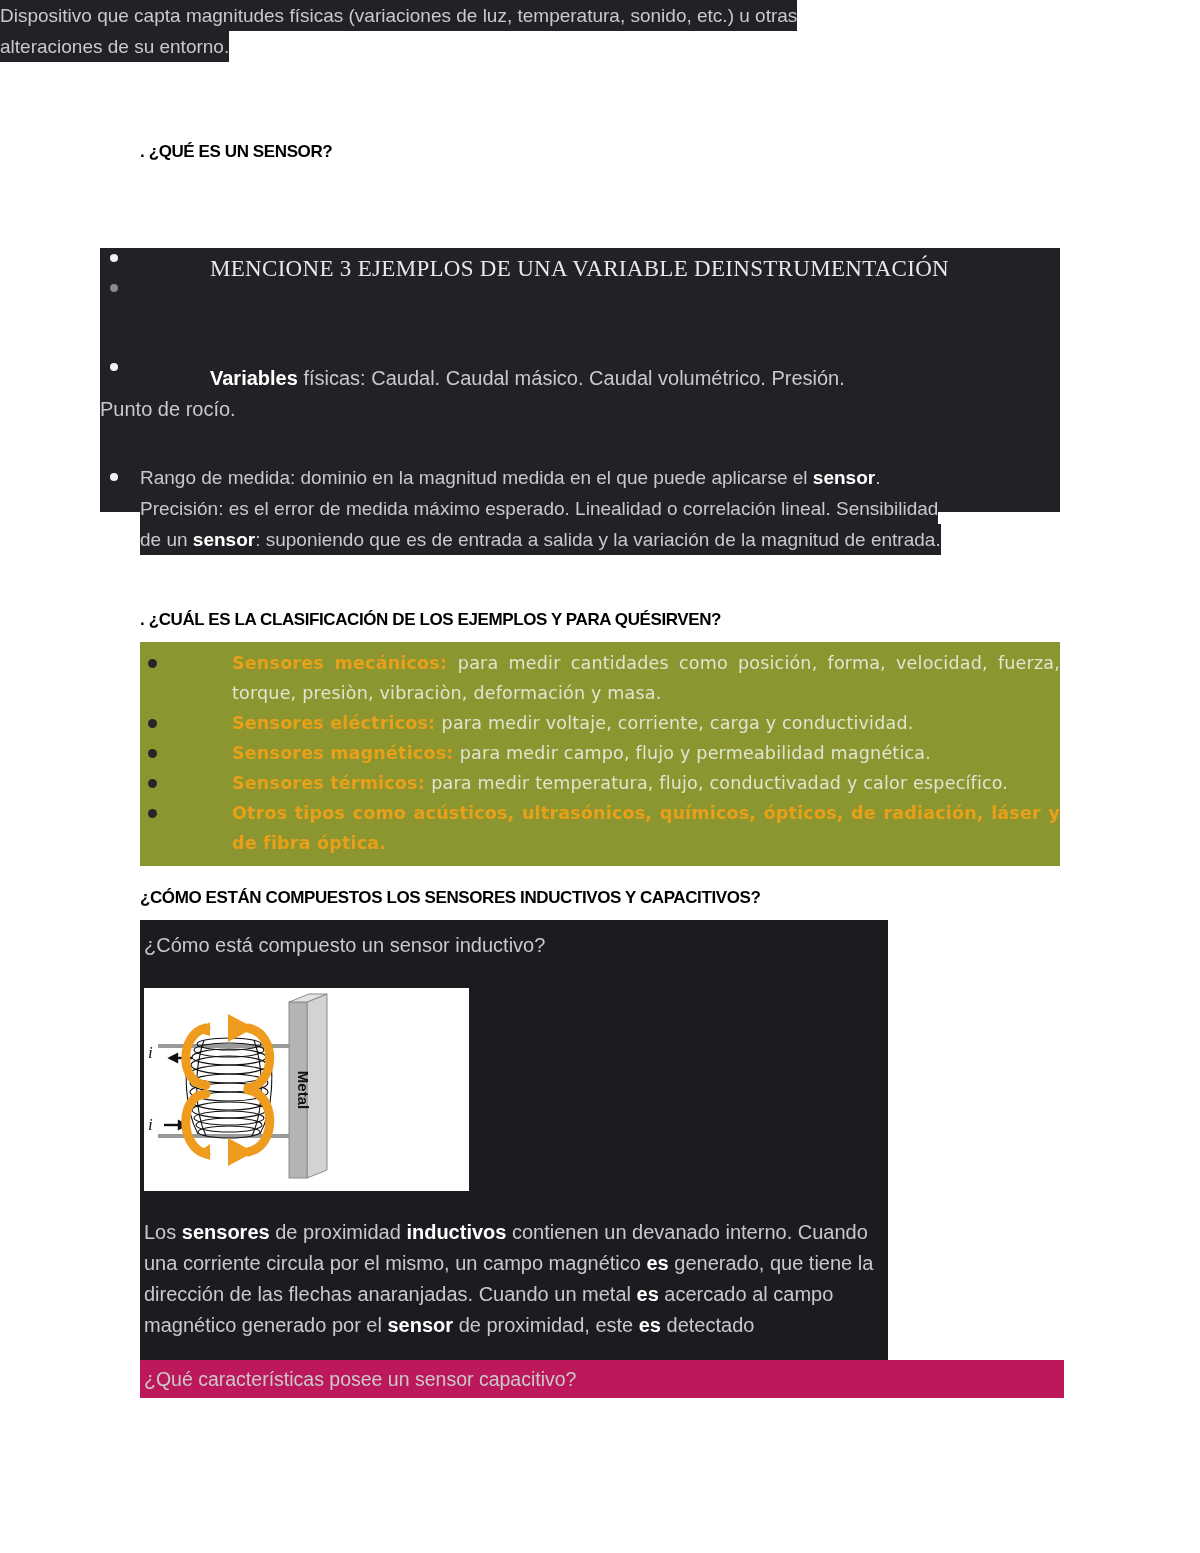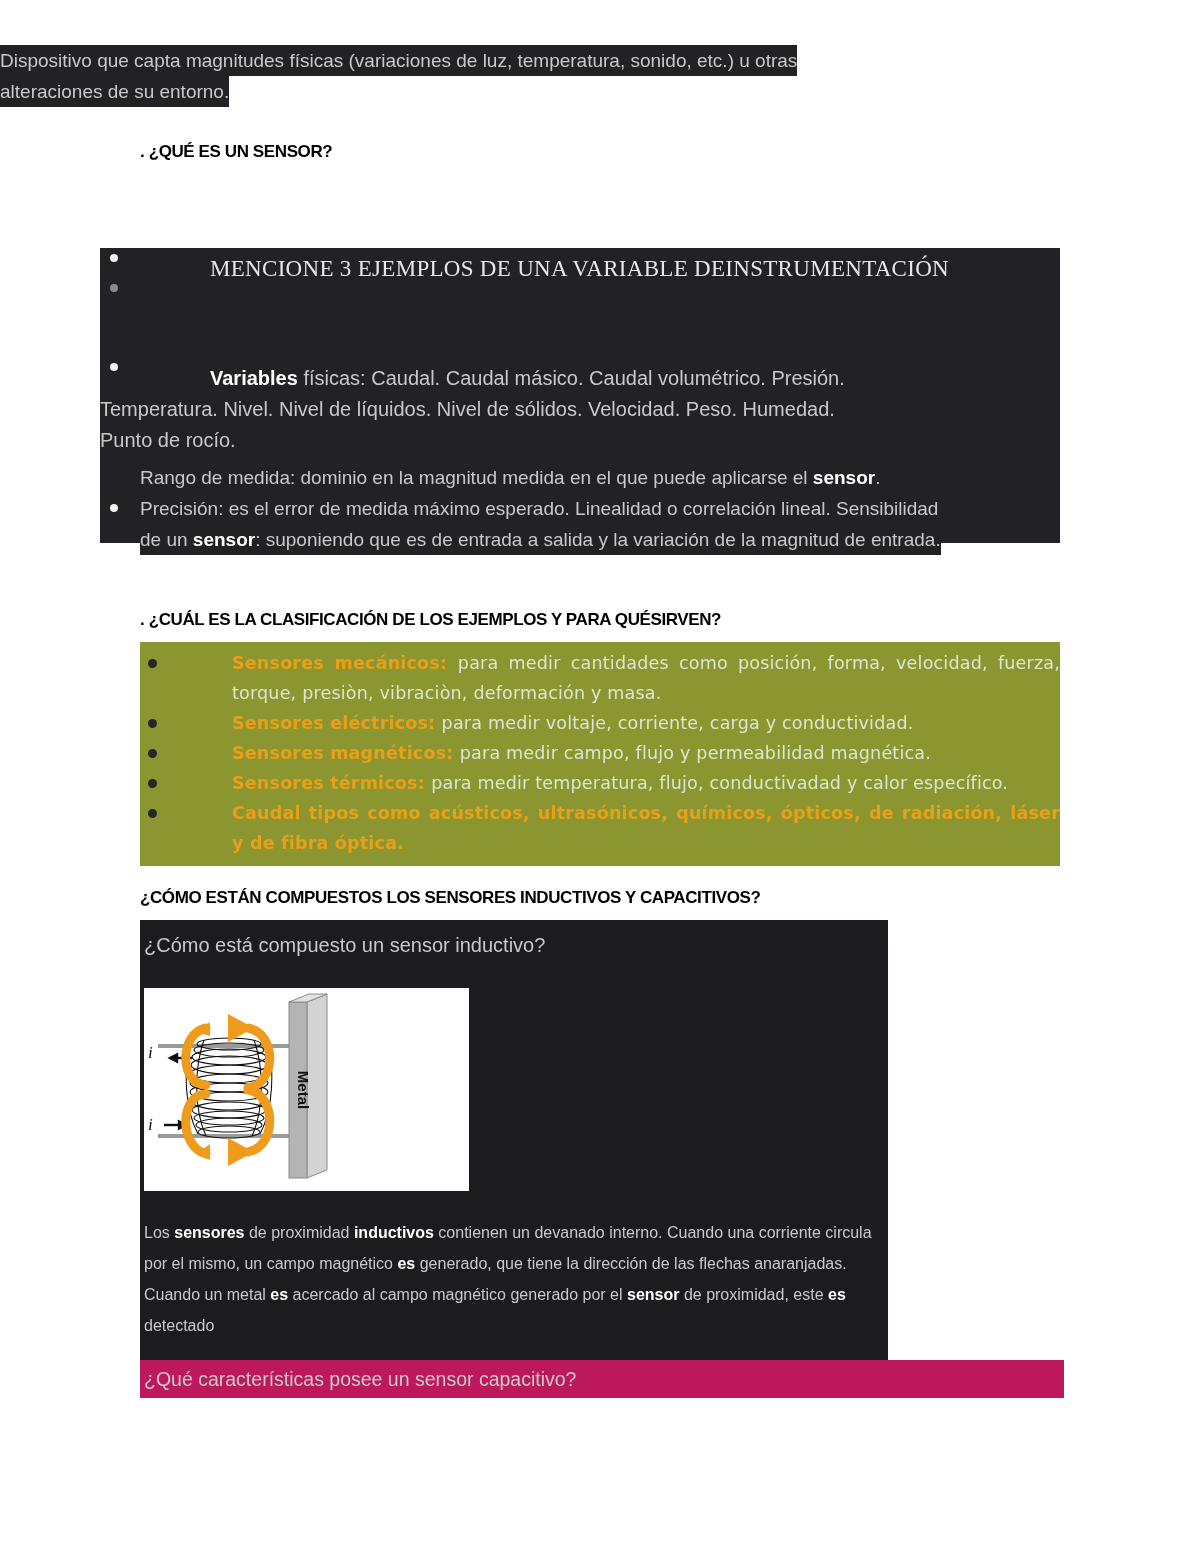--- a/index.html
+++ b/index.html
@@ -50,21 +50,20 @@
     line-height: 31px;
     white-space: pre-wrap;
   }
   .dark-line b { color: #ffffff; font-weight: bold; }
 
   
   #block-def {
     left: 140px;
     top: 178px;
     width: 900px;
-    margin-top: 45px;
   }
 
   
   #block-ejemplos {
     left: 100px;
     top: 248px;
     width: 960px;
     padding: 6px 0 8px 0;
   }
   #block-ejemplos .serif-title {
@@ -152,21 +151,21 @@
   }
   .figure-wrap {
     margin: 28px 0 0 4px;
     width: 325px;
     height: 203px;
     background: #ffffff;
     position: relative;
     overflow: hidden;
   }
   #block-inductivo .body-txt {
-    font-size: 16px;
+    font-size: 20px;
     line-height: 31px;
     color: #c9c9cb;
     padding: 26px 4px 20px 4px;
   }
   #block-inductivo .body-txt b { color: #ffffff; font-weight: bold; }
 
   
   #block-capacitivo {
     position: absolute;
     left: 140px;
@@ -207,21 +206,20 @@
     <div class="bl" style="height:31px;">
       <span class="bullet-dot dim"></span>
     </div>
 
     <div class="bl">
       <span class="bullet-dot"></span>
       <div class="indent">
         <b>Variables</b><span> físicas: Caudal. Caudal másico. Caudal volumétrico. Presión.</span>
       </div>
     </div>
-    <div class="bl">Temperatura. Nivel. Nivel de líquidos. Nivel de sólidos. Velocidad. Peso. Humedad.</div>
     <div class="bl">Punto de rocío.</div>
 
     <div class="bl">
       <span class="bullet-dot"></span>
       <div class="indent">
         <b>Variables</b><span> químicas: pH. Conductividad eléctrica. Redox.</span>
       </div>
     </div>
   </div>
 
@@ -252,21 +250,21 @@
       <span class="txt"><span class="lbl">Sensores magnéticos</span><span class="lbl">: </span><span>para medir campo, flujo y permeabilidad magnética.</span></span>
     </div>
 
     <div class="ol first-line">
       <span class="bullet-dot"></span>
       <span class="txt just"><span class="lbl">Sensores térmicos</span><span class="lbl">: </span><span>para medir temperatura, flujo, conductivadad y calor específico.</span></span>
     </div>
 
     <div class="ol first-line">
       <span class="bullet-dot"></span>
-      <span class="txt just allorange">Caudal tipos como acústicos, ultrasónicos, químicos, ópticos, de radiación, láser y de fibra óptica.</span>
+      <span class="txt just allorange">Otros tipos como acústicos, ultrasónicos, químicos, ópticos, de radiación, láser y de fibra óptica.</span>
     </div>
   </div>
 
   <div class="q-head" id="h-compu">¿CÓMO ESTÁN COMPUESTOS LOS SENSORES INDUCTIVOS Y CAPACITIVOS?</div>
 
   <div id="block-inductivo">
 
     <div class="head-q">¿Cómo está compuesto un sensor inductivo?</div>
 
     <div class="figure-wrap">

